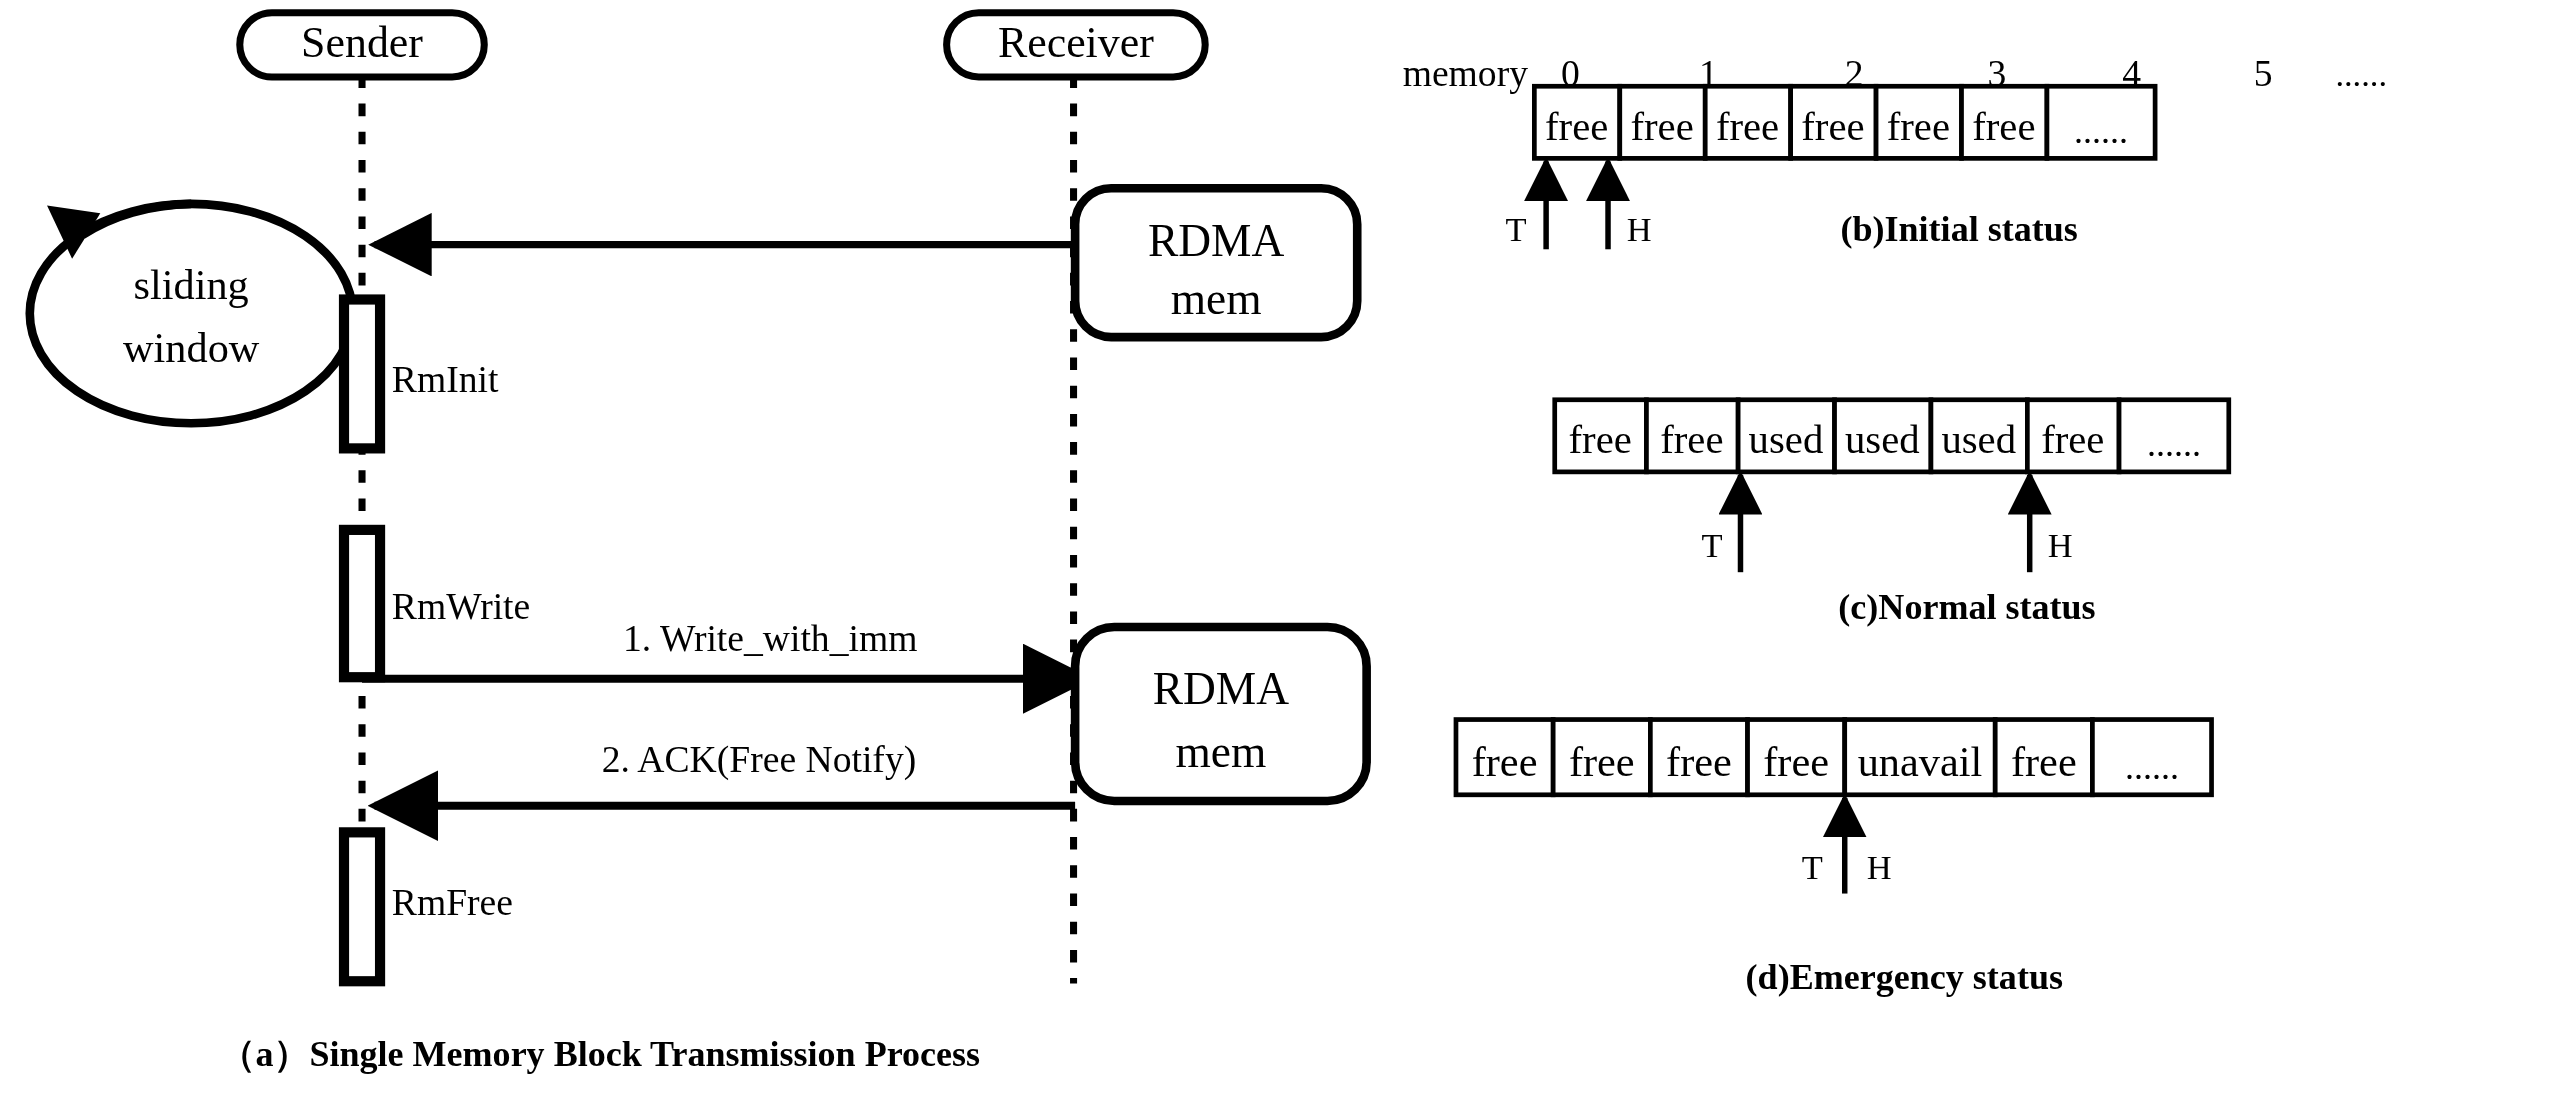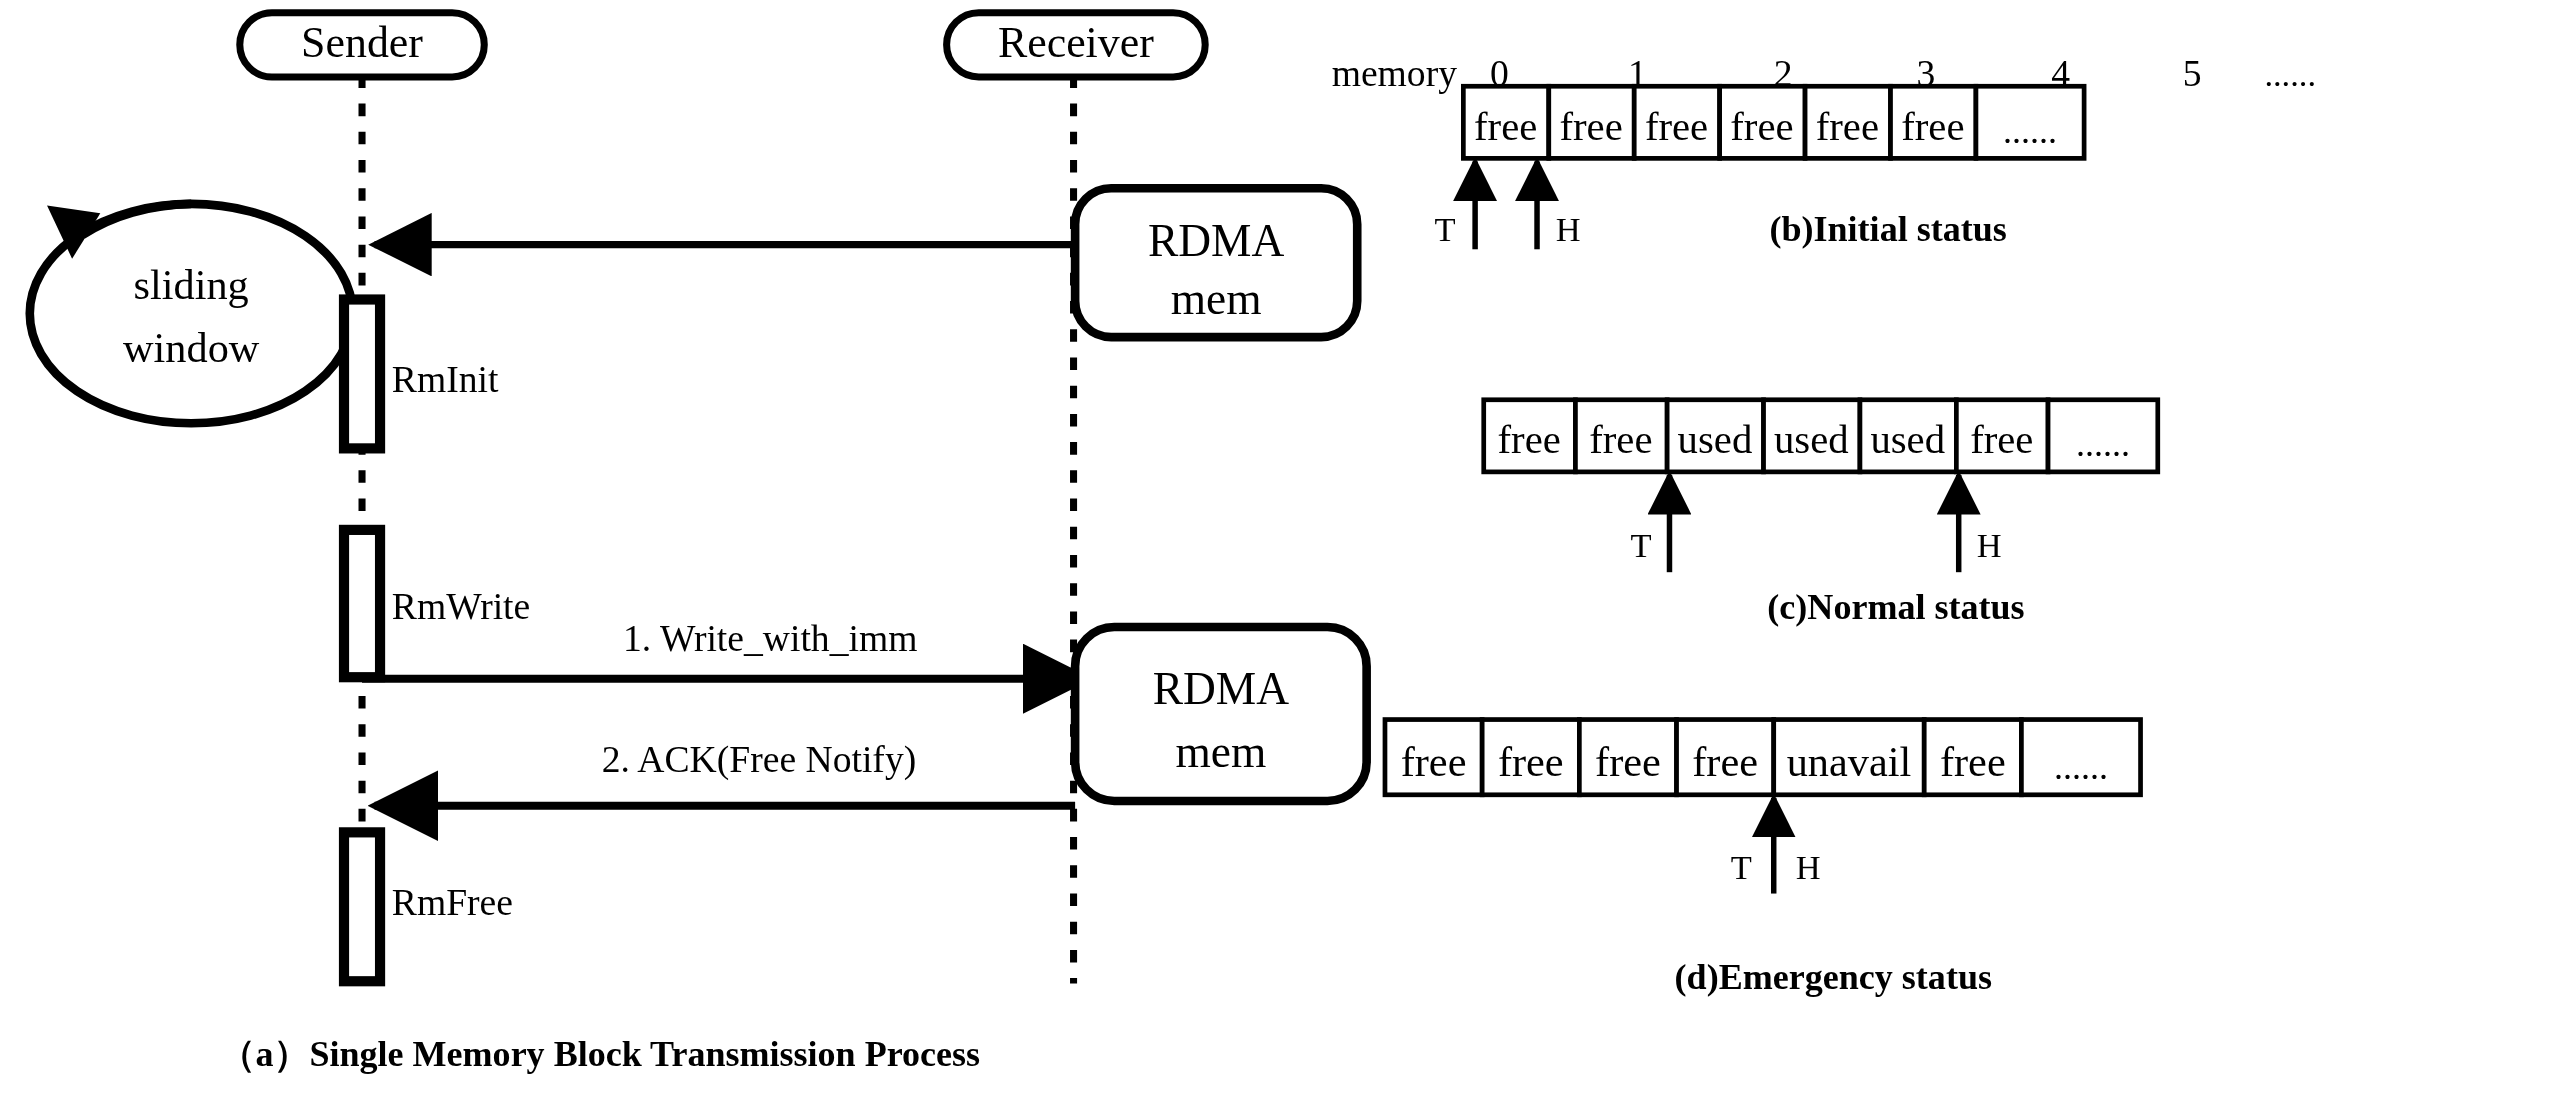--- a/index.html
+++ b/index.html
@@ -1,20 +1,20 @@
 <!DOCTYPE html>
 <html style="font-size:12.5px"><head>
 <meta charset="utf-8">
 <style>
   html,body{margin:0;padding:0;background:#ffffff;}
   body{width:2576px;height:1106px;position:relative;overflow:hidden;
        font-family:"Liberation Serif","DejaVu Serif",serif;color:#000;}
   .panel{position:absolute;top:0;height:1106px;}
   #panel-a{left:0;width:1387px;}
-  #panel-b{left:1316px;width:1189px;}
+  #panel-b{left:1387px;width:1189px;}
   svg{display:block;}
 </style>
 </head>
 <body>
 
 <div class="panel" id="panel-a">
   <svg width="1387" height="1106" viewBox="0 0 1770 1411">
     <defs>
       <marker id="arrL" viewBox="0 0 10 10" refX="9" refY="5" markerWidth="9" markerHeight="9" orient="auto-start-reverse">
           <path d="M 0 0 L 10 5 L 0 10 z" fill="#000"></path>

